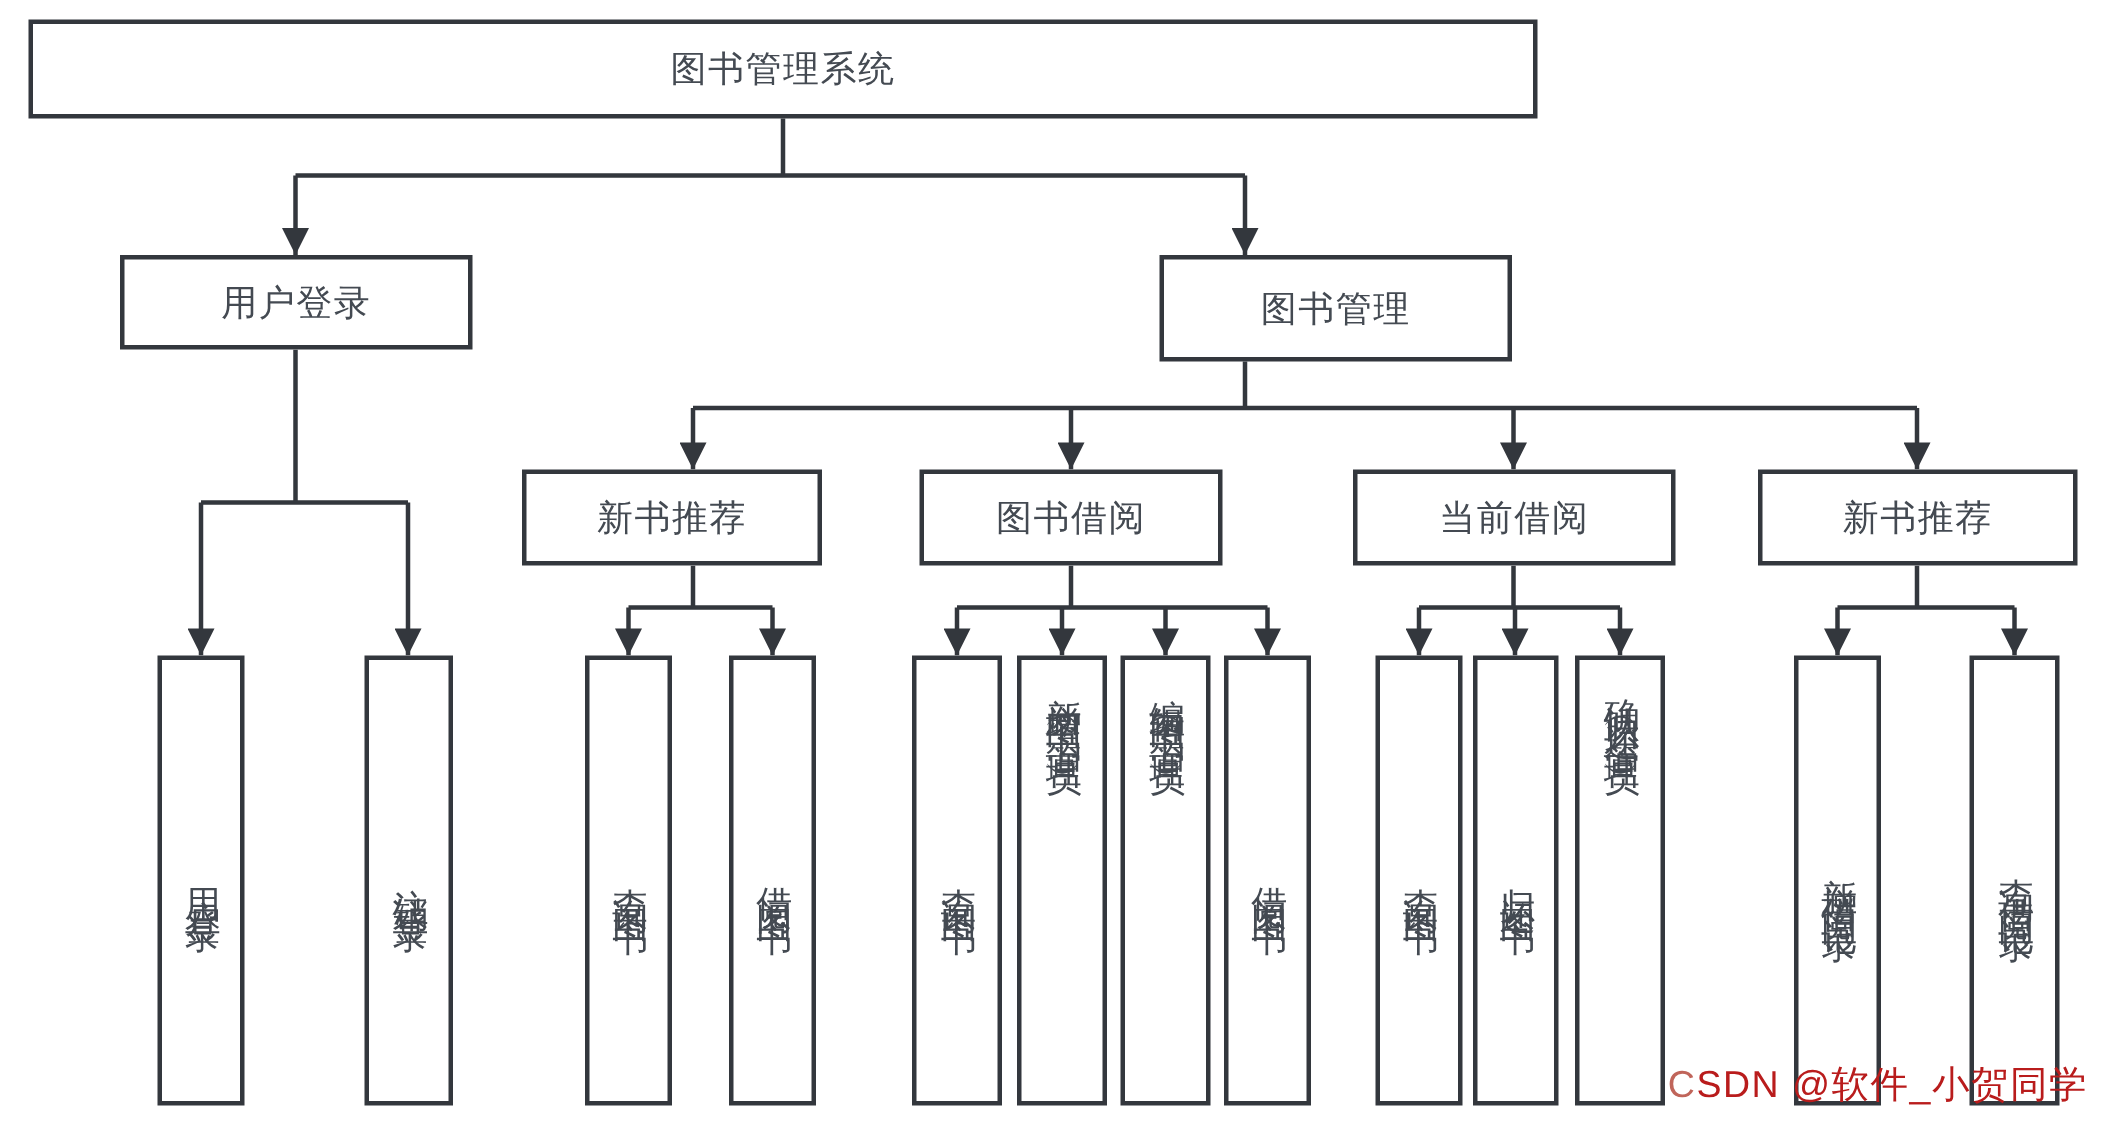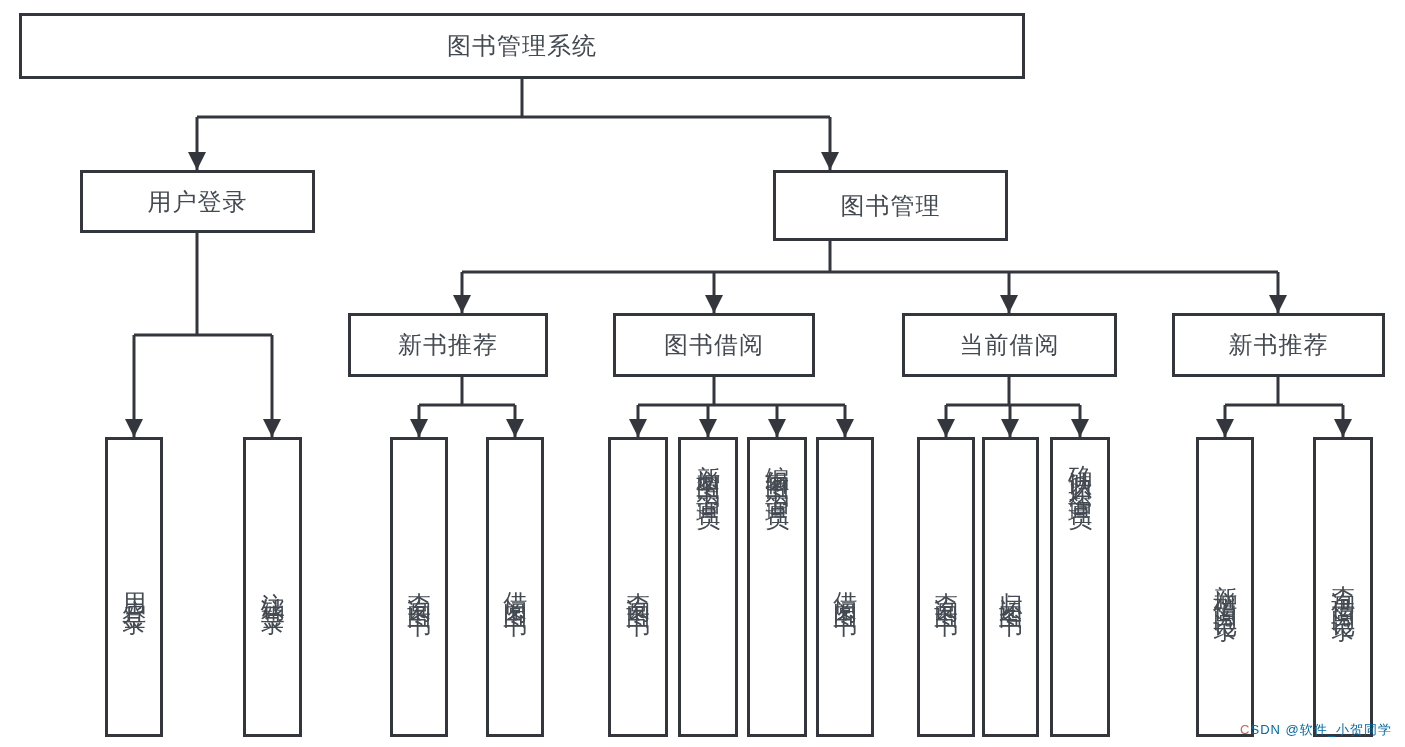--- a/index.html
+++ b/index.html
@@ -67,22 +67,22 @@
   .d1 { left: 917px;  width: 58px; }
   .d2 { left: 982px;  width: 57px; }
   .d3 { left: 1050px; width: 60px; }
   .e1 { left: 1196px; width: 58px; }
   .e2 { left: 1313px; width: 60px; }
   .watermark {
     position: absolute;
     right: 13px;
     bottom: 8px;
     z-index: 2;
-    font-size: 13px;
-    color: #0369a1;
+    font-size: 25px;
+    color: #b91c1c;
     letter-spacing: 1px;
     white-space: nowrap;
     text-align: right;
   }
   .wm-logo { display: inline-block; }
   .wm-logo::first-letter { color: #c0655a; }
 </style>
 </head>
 <body>
 

